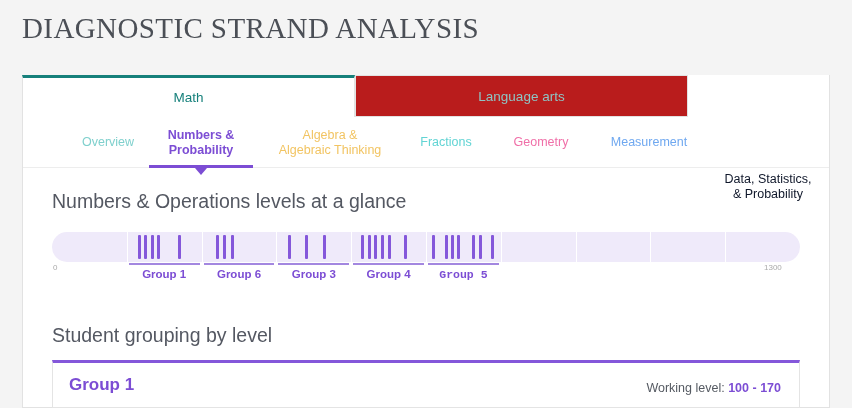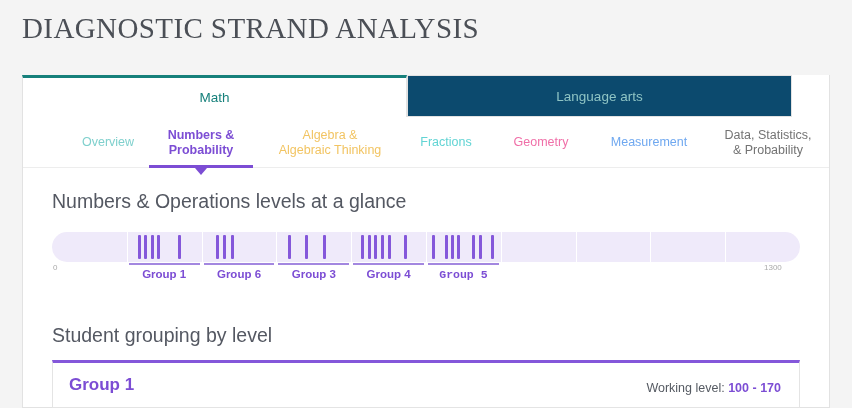--- a/index.html
+++ b/index.html
@@ -40,21 +40,21 @@
     border: 1px solid #e2e2e2;
     border-top: none;
     box-sizing: border-box;
   }
 
   
   .toptabs {
     position: absolute;
     left: 22px;
     top: 75px;
-    width: 770px;
+    width: 666px;
     height: 42px;
     display: flex;
   }
   .toptab {
     flex: 1 1 0;
     position: relative;
     display: flex;
     align-items: center;
     justify-content: center;
     font-size: 13.5px;
@@ -62,21 +62,21 @@
     cursor: pointer;
   }
   .toptab.active {
     background: #ffffff;
     border-top: 3px solid #16807b;
     border-left: 1px solid #e2e2e2;
     border-right: 1px solid #e2e2e2;
     color: #16807b;
   }
   .toptab.inactive {
-    background: #0c4a6e;
+    background: #b91c1c;
     border: 1px solid #e2e2e2;
     border-top: 1px solid #e2e2e2;
     color: #8fc4c4;
   }
   .toptab-label { pointer-events: none; }
 
   
   .subtabs {
     position: absolute;
     left: 23px;
@@ -253,21 +253,21 @@
       </div>
       <div class="subtab" style="left: 382px; width: 82px; color: rgb(98, 212, 212);">
         <span>Fractions</span>
       </div>
       <div class="subtab" style="left: 570px; width: 112px; color: rgb(111, 168, 240);">
         <span>Measurement</span>
       </div>
       <div class="subtab" style="left: 468px; width: 100px; color: rgb(240, 111, 168);">
         <span>Geometry</span>
       </div>
-      <div class="subtab" style="left: 684px; width: 122px; color: #737373;">
+      <div class="subtab" style="left: 684px; width: 122px; color: #0f172a; margin-top: 44px;">
         <span>Data, Statistics,</span>
         <span>&amp; Probability</span>
       </div>
     </div>
 
   <div class="section-heading" id="h-glance">Numbers &amp; Operations levels at a glance</div>
   <div class="section-heading" id="h-grouping">Student grouping by level</div>
 
   <div class="bar-wrap">
     <div class="bar-track" id="bar-track">

